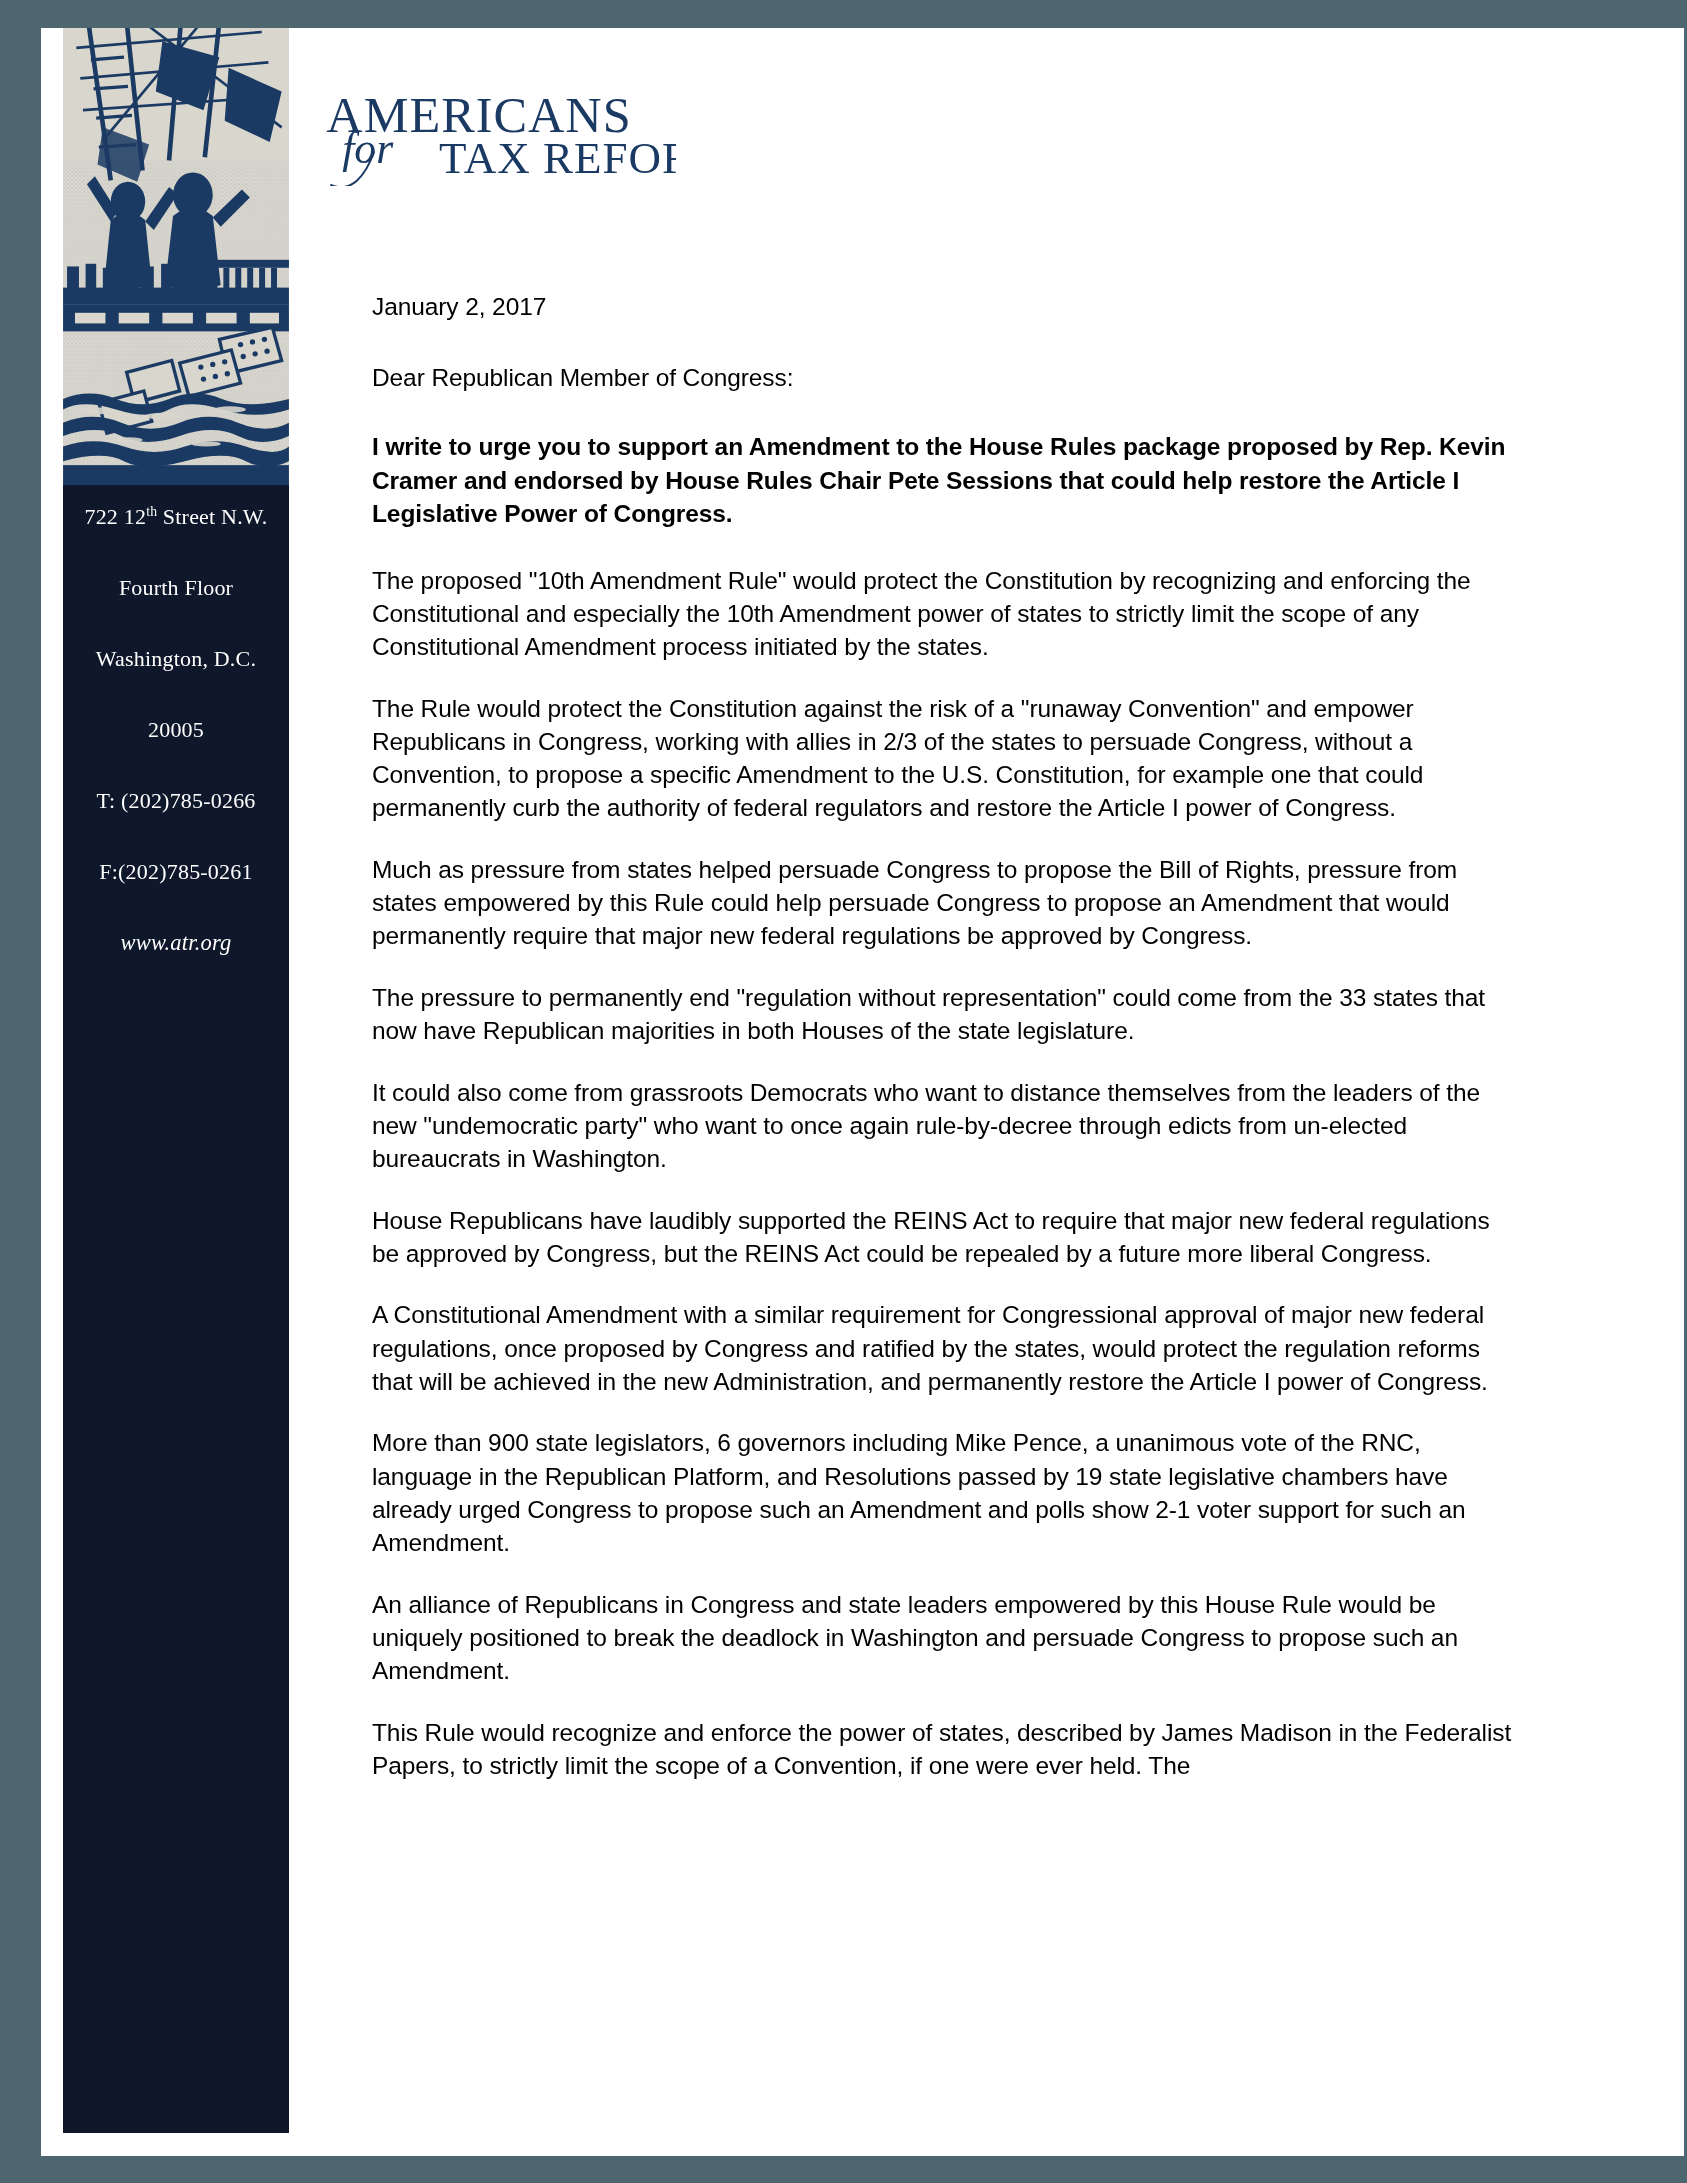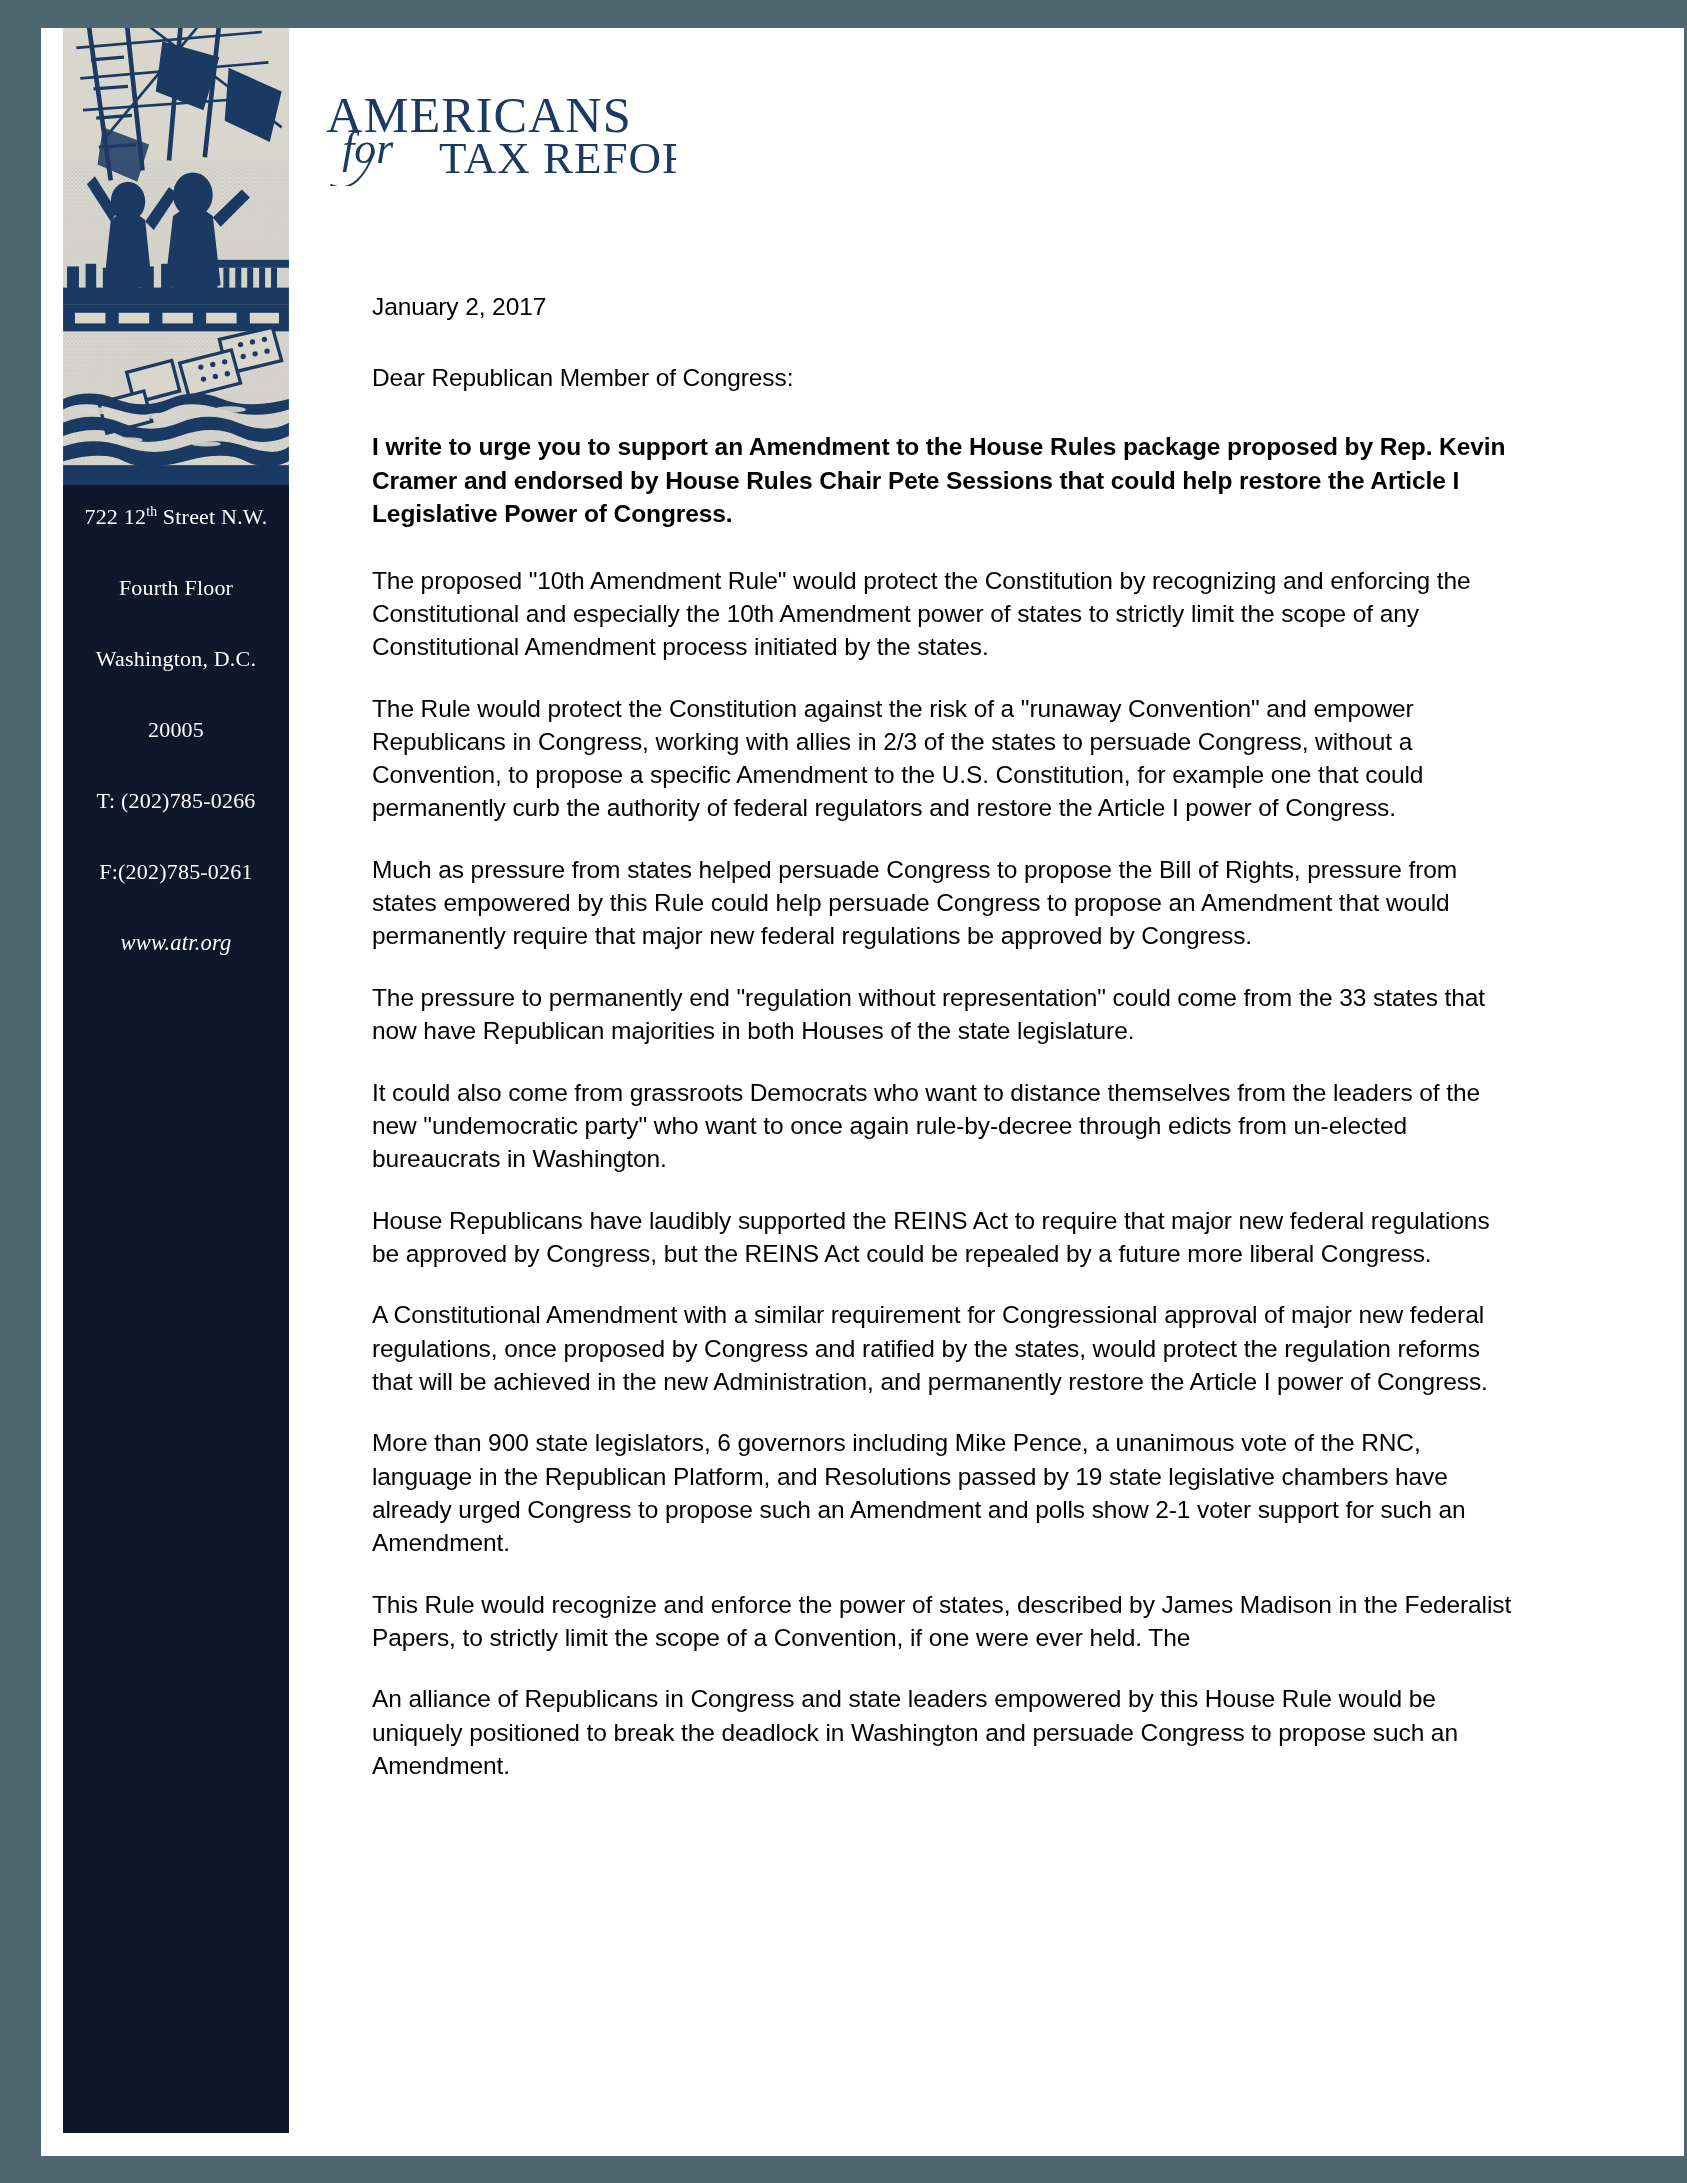--- a/index.html
+++ b/index.html
@@ -257,18 +257,18 @@
     <p class="salutation">Dear Republican Member of Congress:</p>
     <p class="lede">I write to urge you to support an Amendment to the House Rules package proposed by Rep. Kevin Cramer and endorsed by House Rules Chair Pete Sessions that could help restore the Article I Legislative Power of Congress.</p>
     <p>The proposed "10th Amendment Rule" would protect the Constitution by recognizing and enforcing the Constitutional and especially the 10th Amendment power of states to strictly limit the scope of any Constitutional Amendment process initiated by the states.</p>
     <p>The Rule would protect the Constitution against the risk of a "runaway Convention" and empower Republicans in Congress, working with allies in 2/3 of the states to persuade Congress, without a Convention, to propose a specific Amendment to the U.S. Constitution, for example one that could permanently curb the authority of federal regulators and restore the Article I power of Congress.</p>
     <p>Much as pressure from states helped persuade Congress to propose the Bill of Rights, pressure from states empowered by this Rule could help persuade Congress to propose an Amendment that would permanently require that major new federal regulations be approved by Congress.</p>
     <p>The pressure to permanently end "regulation without representation" could come from the 33 states that now have Republican majorities in both Houses of the state legislature.</p>
     <p>It could also come from grassroots Democrats who want to distance themselves from the leaders of the new "undemocratic party" who want to once again rule-by-decree through edicts from un-elected bureaucrats in Washington.</p>
     <p>House Republicans have laudibly supported the REINS Act to require that major new federal regulations be approved by Congress, but the REINS Act could be repealed by a future more liberal Congress.</p>
     <p>A Constitutional Amendment with a similar requirement for Congressional approval of major new federal regulations, once proposed by Congress and ratified by the states, would protect the regulation reforms that will be achieved in the new Administration, and permanently restore the Article I power of Congress.</p>
     <p>More than 900 state legislators, 6 governors including Mike Pence, a unanimous vote of the RNC, language in the Republican Platform, and Resolutions passed by 19 state legislative chambers have already urged Congress to propose such an Amendment and polls show 2-1 voter support for such an Amendment.</p>
+    <p>An alliance of Republicans in Congress and state leaders empowered by this House Rule would be uniquely positioned to break the deadlock in Washington and persuade Congress to propose such an Amendment.</p>
     <p>This Rule would recognize and enforce the power of states, described by James Madison in the Federalist Papers, to strictly limit the scope of a Convention, if one were ever held.  The</p>
-    <p>An alliance of Republicans in Congress and state leaders empowered by this House Rule would be uniquely positioned to break the deadlock in Washington and persuade Congress to propose such an Amendment.</p>
   </div>
 
 </div>
 
 
 </body></html>

